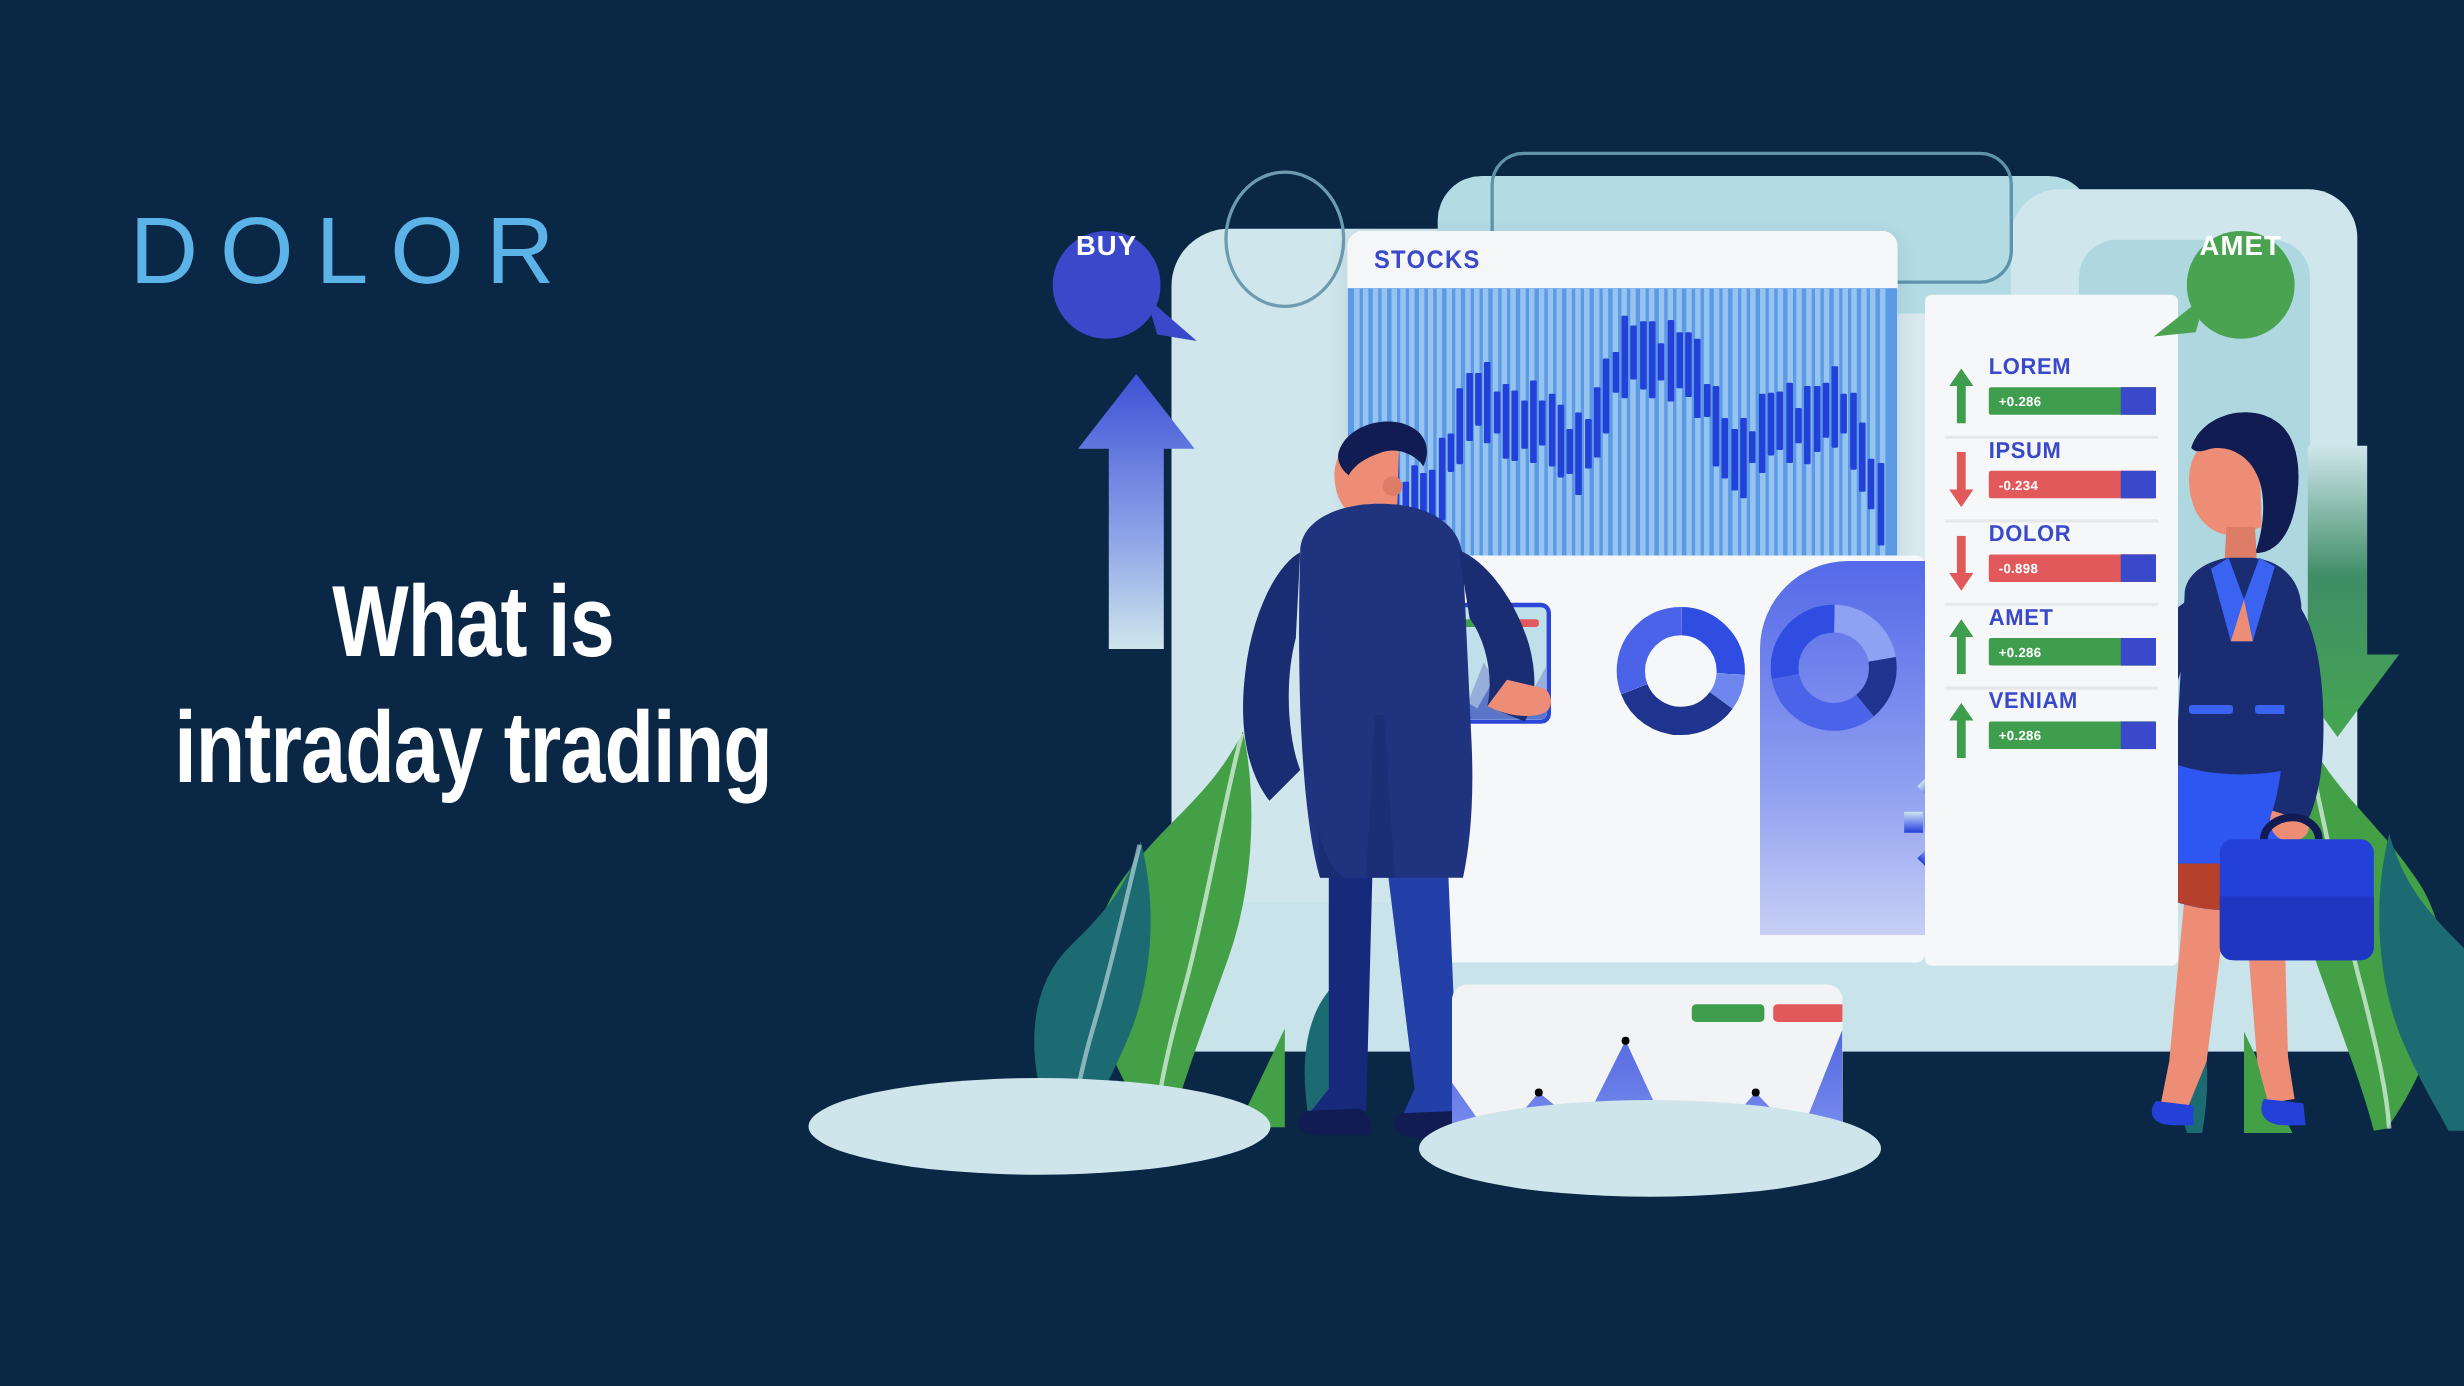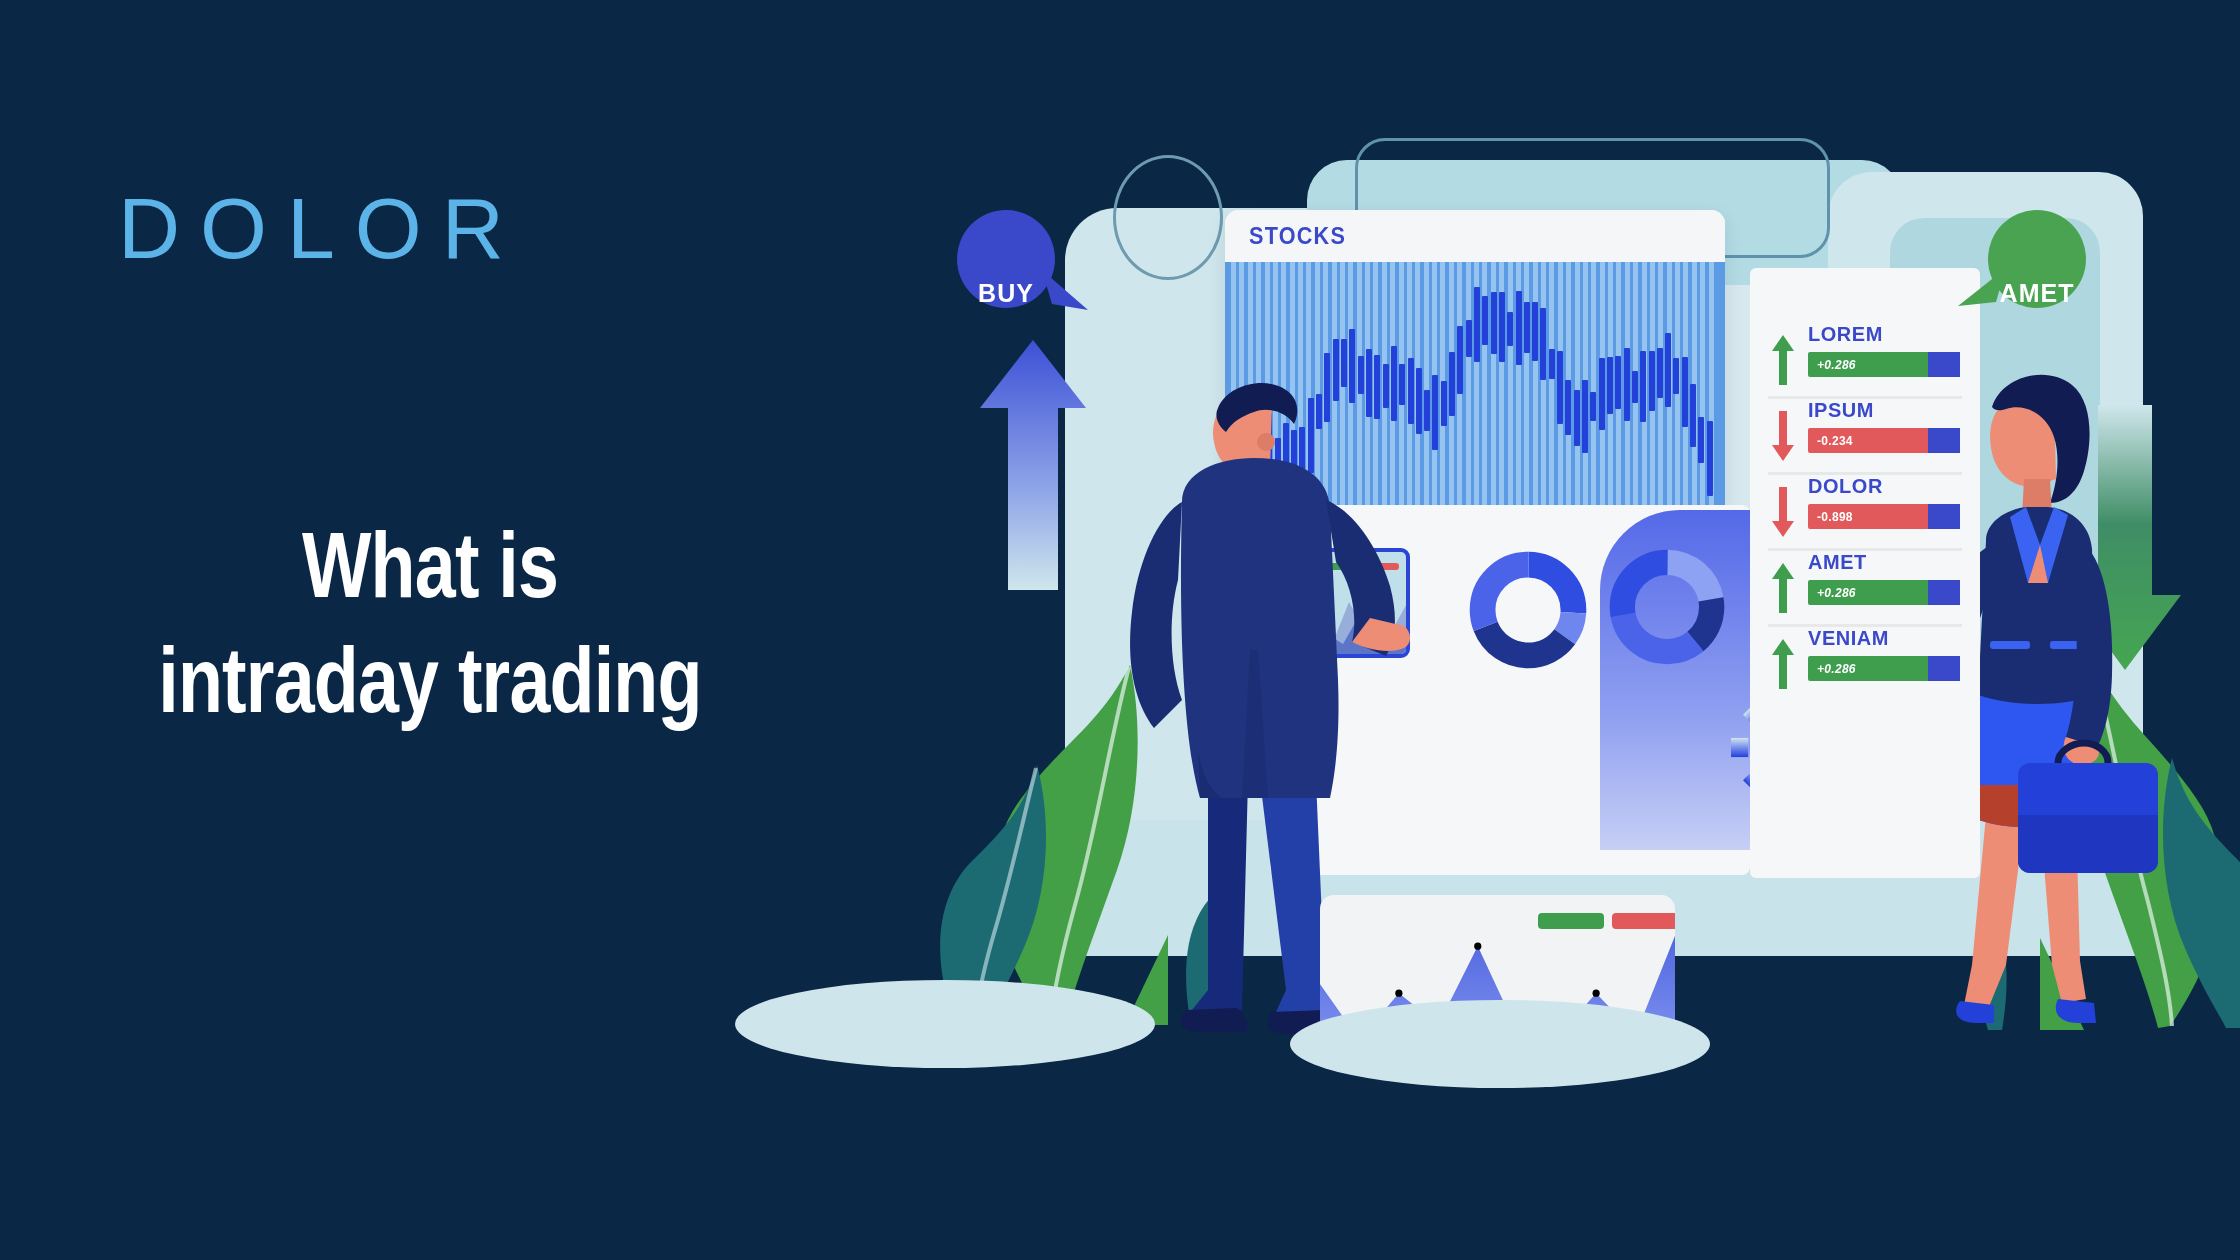--- a/index.html
+++ b/index.html
@@ -101,40 +101,40 @@
     transform:scaleX(.95); transform-origin:left center;
   }
   .ticker-bar {
     margin-top:8px; height:25px; width:152px; border-radius:2px;
     display:flex; align-items:center; position:relative;
   }
   .ticker-bar .val {
     color:#fff; font-size:12px; font-weight:bold; padding-left:9px; letter-spacing:.3px;
   }
   .ticker-bar .cap { position:absolute; right:0; top:0; width:32px; height:25px; background:#3a49c9; }
-  .up   { background:#3f9e4d;font-style:italic; }
+  .up   { background:#3f9e4d; }
   .down { background:#e2595b; }
 
   
   .area-card {
     position:absolute; left:360px; top:745px; width:355px; height:170px;
     background:#f2f3f4; border-radius:14px 14px 8px 8px; overflow:hidden;
   }
   .legend-pill { position:absolute; top:18px; height:16px; width:66px; border-radius:4px; }
 
   
   .gear { position:absolute; left:770px; top:545px; width:130px; height:105px; }
 
   
   .big-arrow { position:absolute; }
 
   
   .bubble {
     position:absolute; width:98px; height:98px; border-radius:50%;
-    display:flex; align-items:flex-end; justify-content:center;
+    display:flex; align-items:flex-start; justify-content:center;
     color:#fff; font-weight:bold; font-size:25px; letter-spacing:1px;
     font-family:"Liberation Sans Narrow","Liberation Sans", sans-serif;
   }
   .bubble.buy { left:-3px; top:60px; background:#3a49c9; }
   .bubble.sell { left:1028px; top:60px; background:#4aa350; }
 
   
   .person { position:absolute; }
   .ground {
     position:absolute; background:#cfe5ec; border-radius:50%;

